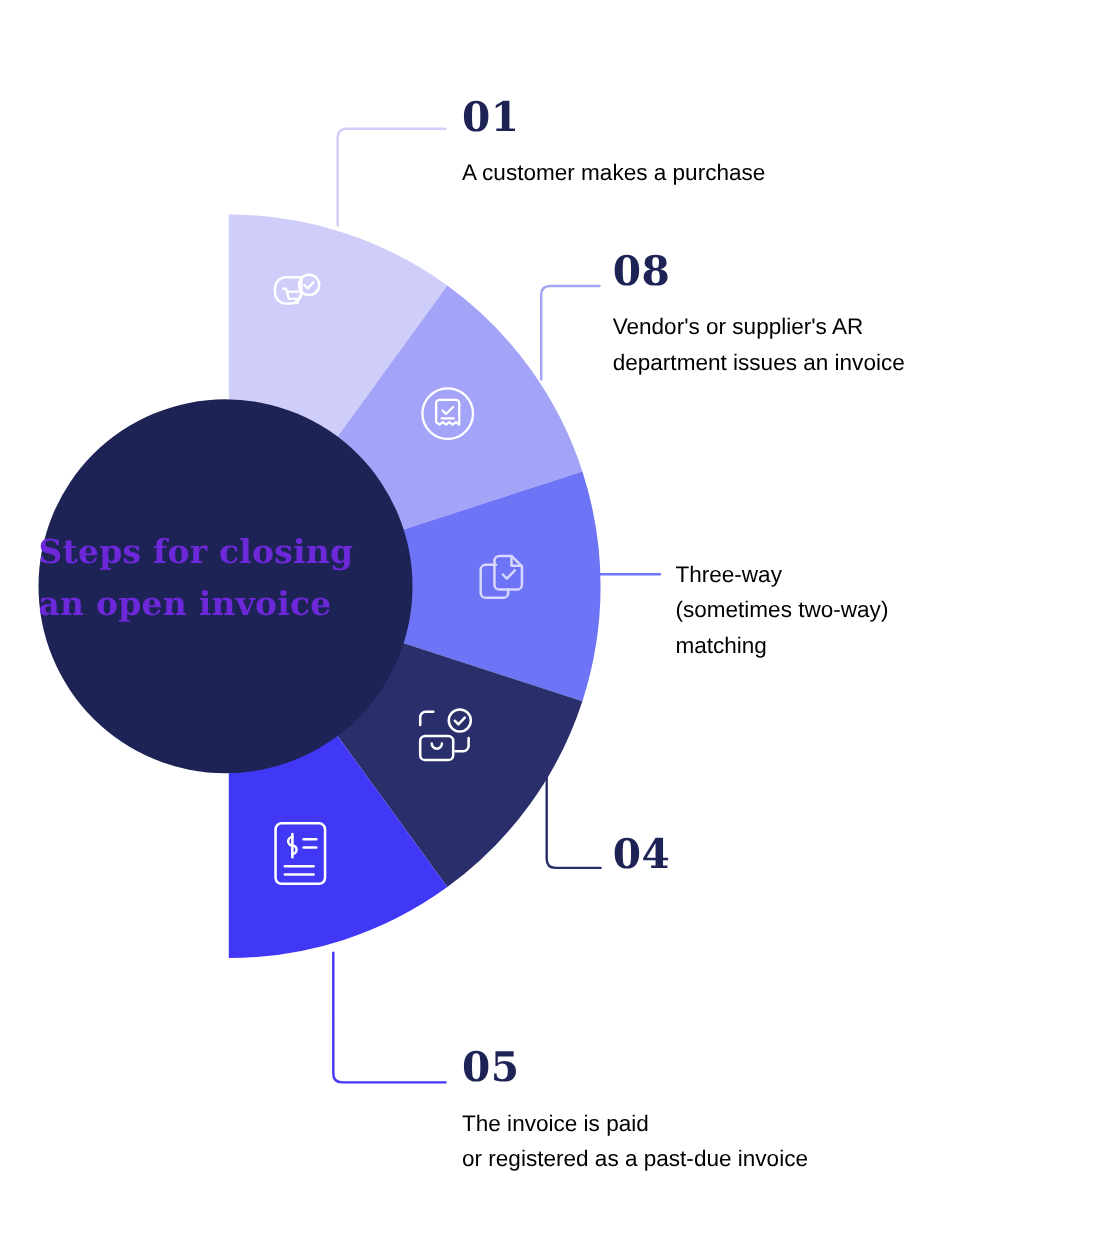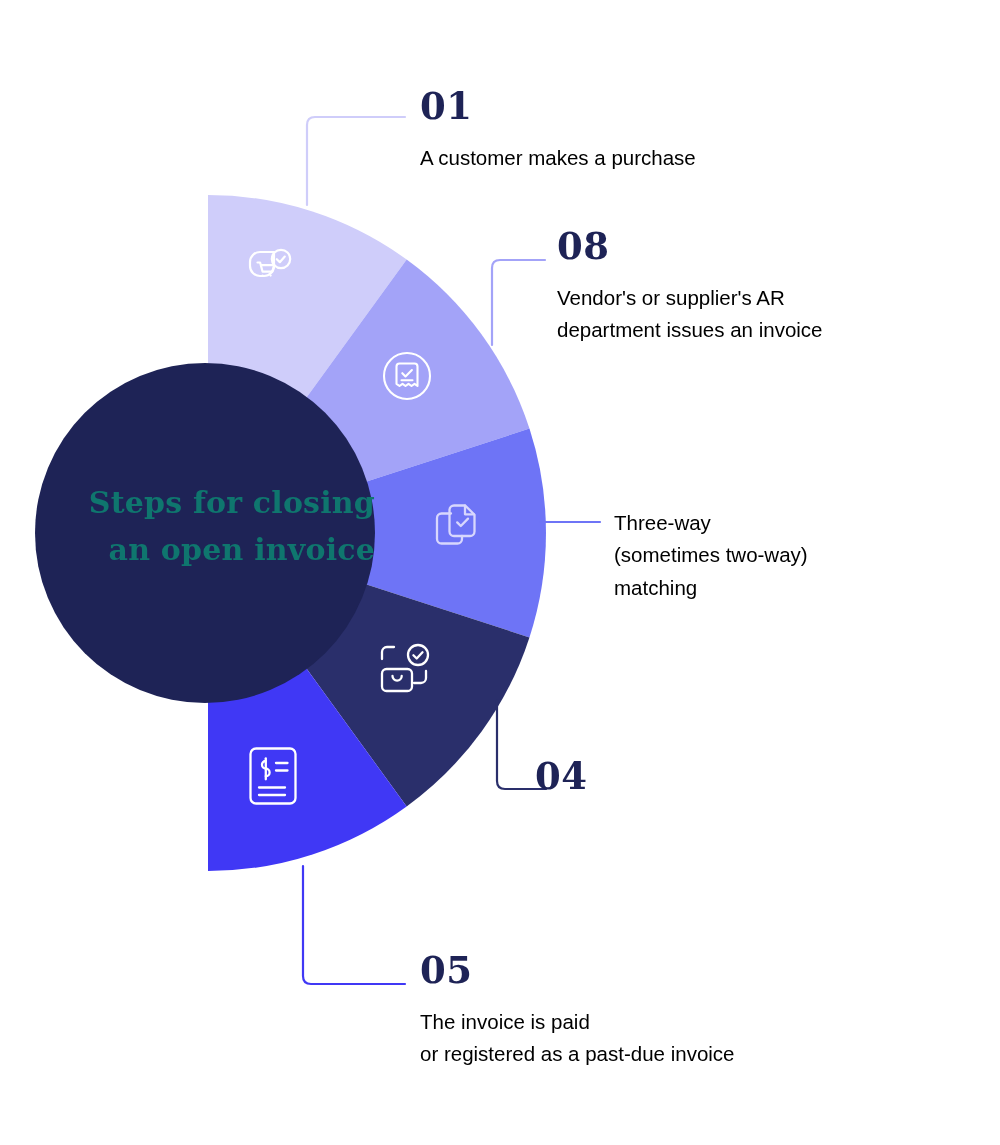--- a/index.html
+++ b/index.html
@@ -28,22 +28,22 @@
     width: 1000px;
     height: 1145px;
   }
 
   
   .center-label {
     position: absolute;
     left: 35px;
     top: 480px;
     width: 340px;
-    text-align: right;
-    color: #0f766e;
+    text-align: left;
+    color: #6d28d9;
     font-family: "DejaVu Serif", "Liberation Serif", serif;
     font-weight: bold;
     font-size: 30px;
     line-height: 1.55;
     letter-spacing: 0.2px;
     pointer-events: none;
   }
   .center-label .line { display: block; }
 
   
@@ -63,21 +63,21 @@
     font-family: "Liberation Sans", sans-serif;
     font-size: 20.5px;
     color: #000000;
     line-height: 1.58;
     white-space: pre-line;
   }
 
   #step-1 { left: 420px; top: 88px; }
   #step-2 { left: 557px; top: 228px; }
   #step-3 { left: 614px; top: 490px; }
-  #step-4 { left: 535px; top: 758px; }
+  #step-4 { left: 557px; top: 758px; }
   #step-5 { left: 420px; top: 952px; }
 </style>
 </head>
 <body>
 
 <div id="infographic">
 
   <svg id="wheel-svg" viewBox="0 0 1000 1145">
 
     <g>

